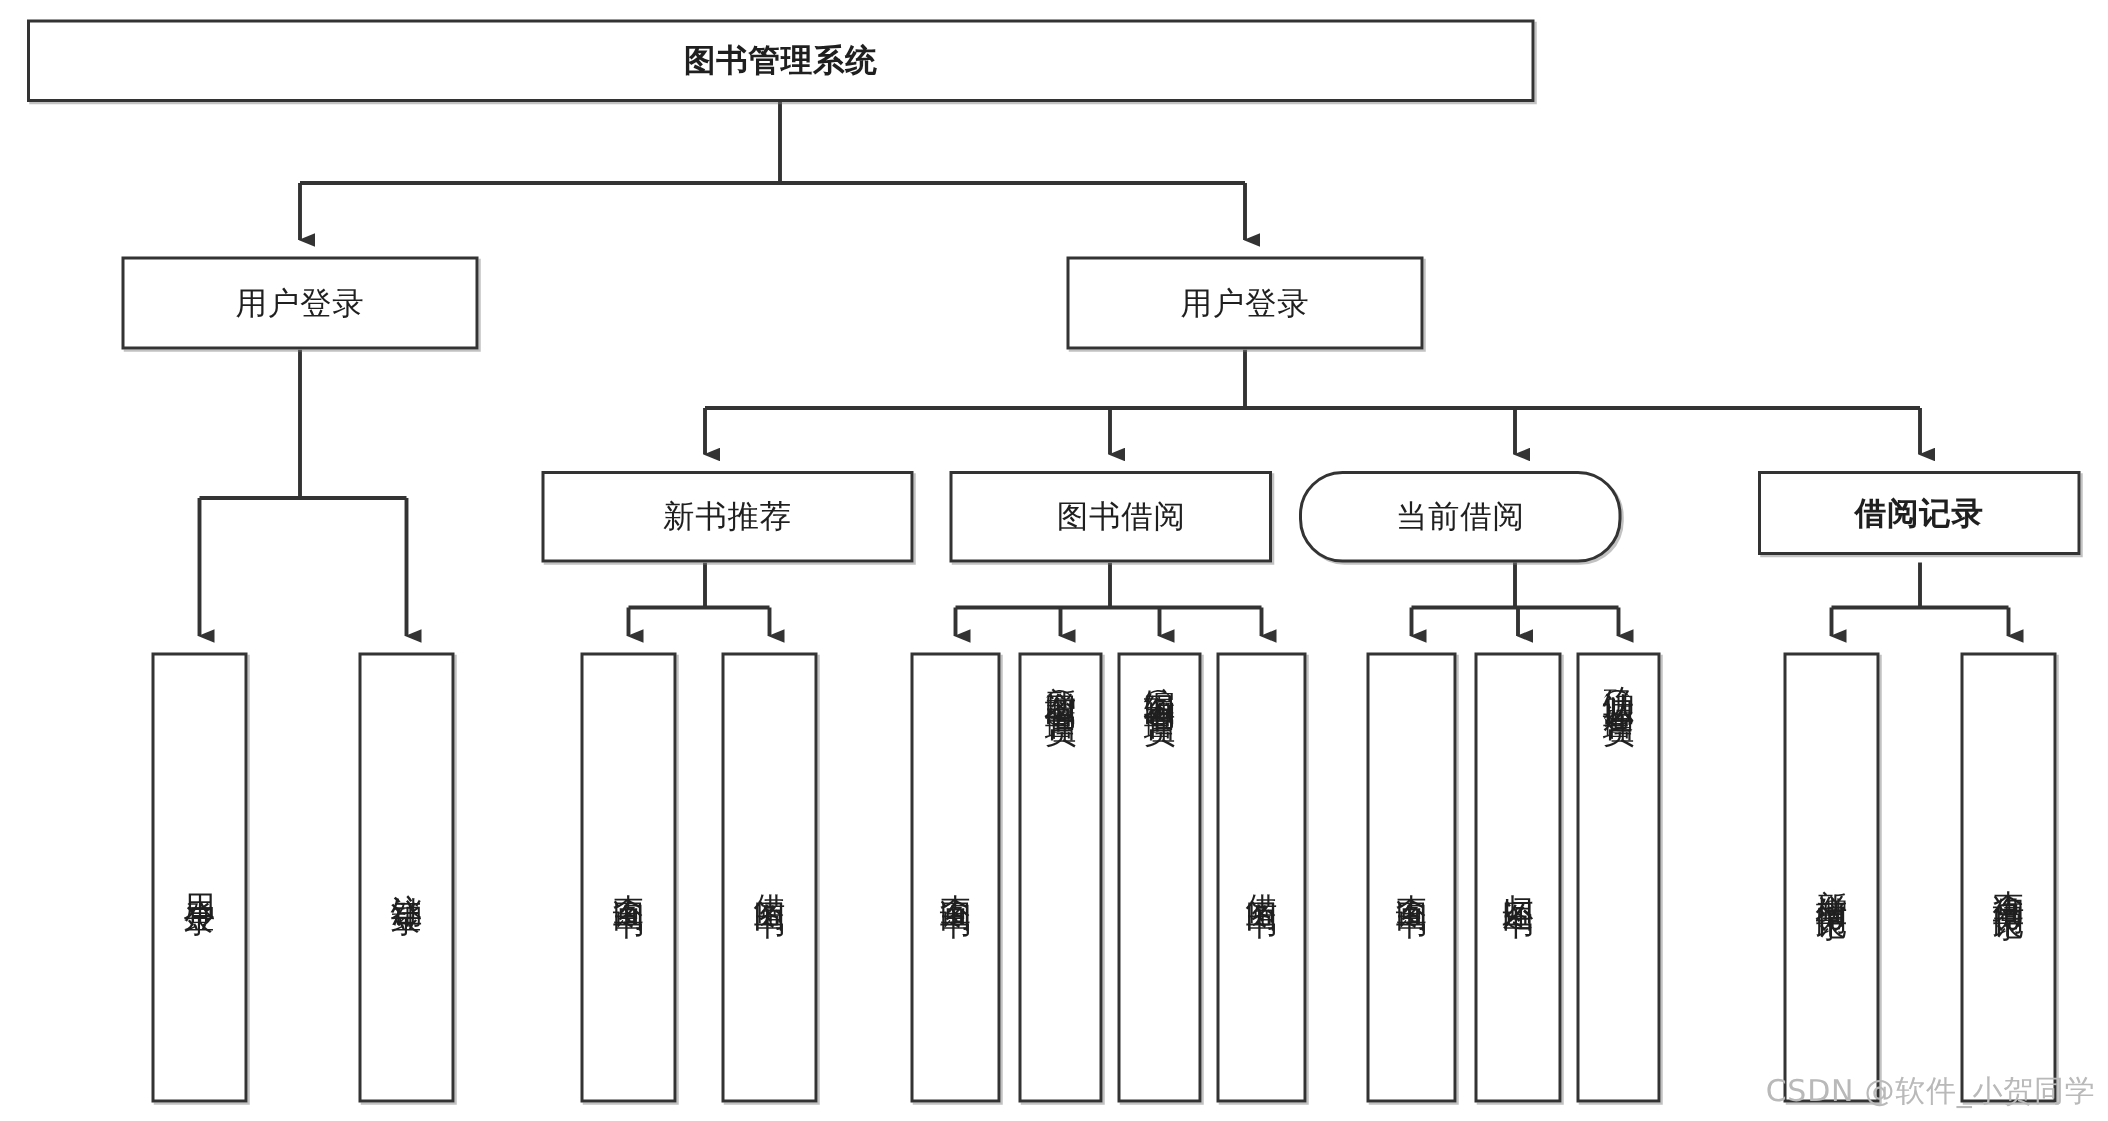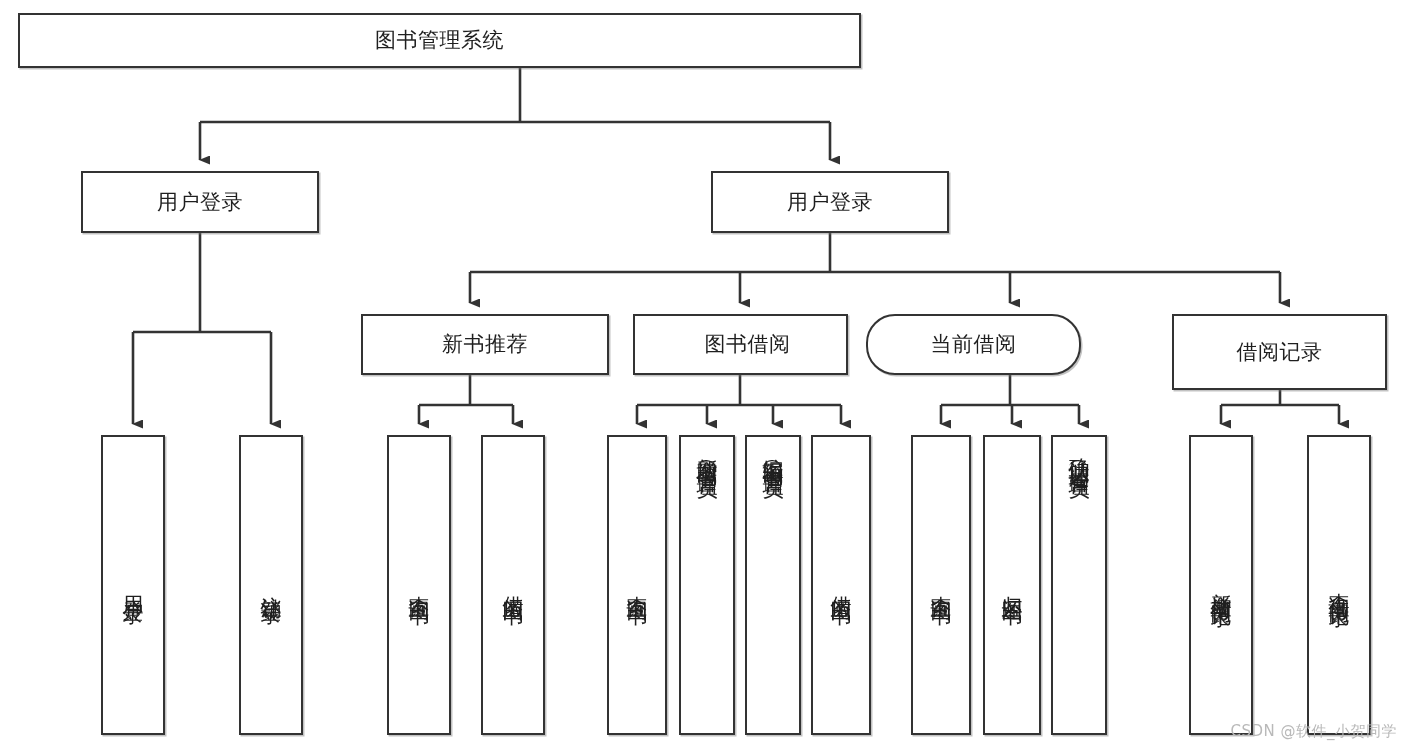--- a/index.html
+++ b/index.html
@@ -62,21 +62,21 @@
     margin-bottom: auto;
   }
   .node.vertical.top .label {
     margin-top: 4px;
     margin-bottom: auto;
   }
   #watermark {
     position: absolute;
     right: 8px;
     bottom: 6px;
-    font-size: 15px;
+    font-size: 20px;
     color: #b9b9b9;
     letter-spacing: 0.5px;
     white-space: nowrap;
   }
 </style>
 </head>
 <body>
 
 <div id="canvas">
 
@@ -117,39 +117,39 @@
         <path d="M 1012 405 L 1012 424" marker-end="url(#arrowhead)"></path>
         <path d="M 1079 405 L 1079 424" marker-end="url(#arrowhead)"></path>
         <path d="M 1280 375 L 1280 405"></path>
         <path d="M 1221 405 L 1339 405"></path>
         <path d="M 1221 405 L 1221 424" marker-end="url(#arrowhead)"></path>
         <path d="M 1339 405 L 1339 424" marker-end="url(#arrowhead)"></path>
       </g>
   </svg>
 
   <div id="nodes-layer">
-      <div class="node" style="left: 18px; top: 13px; width: 843px; height: 55px;">
+      <div class="node" style="left: 18px; top: 13px; width: 1005px; height: 55px; font-weight: bold;">
         <span class="label">图书管理系统</span>
       </div>
       <div class="node" style="left: 81px; top: 171px; width: 238px; height: 62px;">
         <span class="label">用户登录</span>
       </div>
       <div class="node" style="left: 711px; top: 171px; width: 238px; height: 62px;">
         <span class="label">用户登录</span>
       </div>
       <div class="node" style="left: 361px; top: 314px; width: 248px; height: 61px;">
         <span class="label">新书推荐</span>
       </div>
       <div class="node" style="left: 633px; top: 314px; width: 215px; height: 61px; padding-left: 14px;">
         <span class="label">图书借阅</span>
       </div>
       <div class="node" style="left: 866px; top: 314px; width: 215px; height: 61px; border-radius: 29px;">
         <span class="label">当前借阅</span>
       </div>
-      <div class="node" style="left: 1172px; top: 314px; width: 215px; height: 76px;">
+      <div class="node" style="left: 1172px; top: 314px; width: 215px; height: 56px; font-weight: bold;">
         <span class="label">借阅记录</span>
       </div>
       <div class="node vertical mid" style="left: 101px; top: 435px; width: 64px; height: 300px;">
         <span class="label">用户登录</span>
       </div>
       <div class="node vertical mid" style="left: 239px; top: 435px; width: 64px; height: 300px;">
         <span class="label">注销登录</span>
       </div>
       <div class="node vertical mid" style="left: 387px; top: 435px; width: 64px; height: 300px;">
         <span class="label">查询图书</span>

